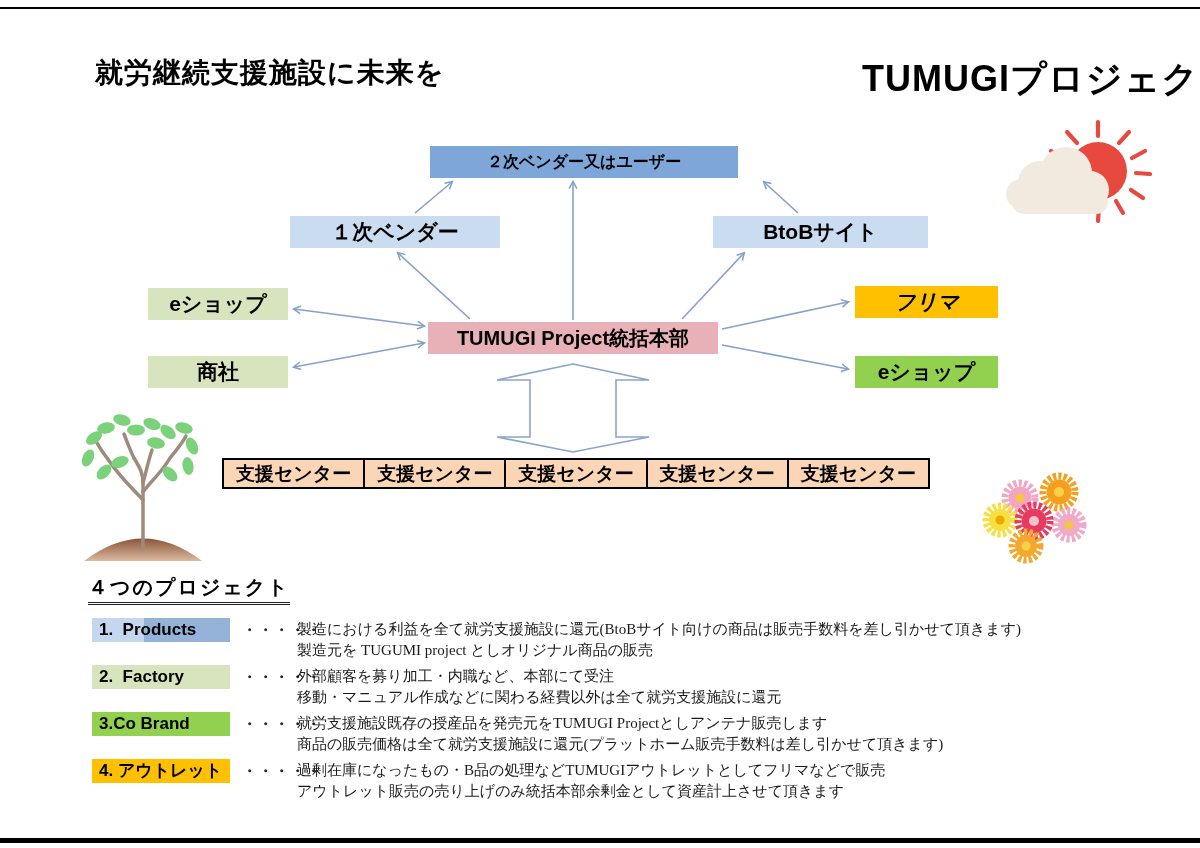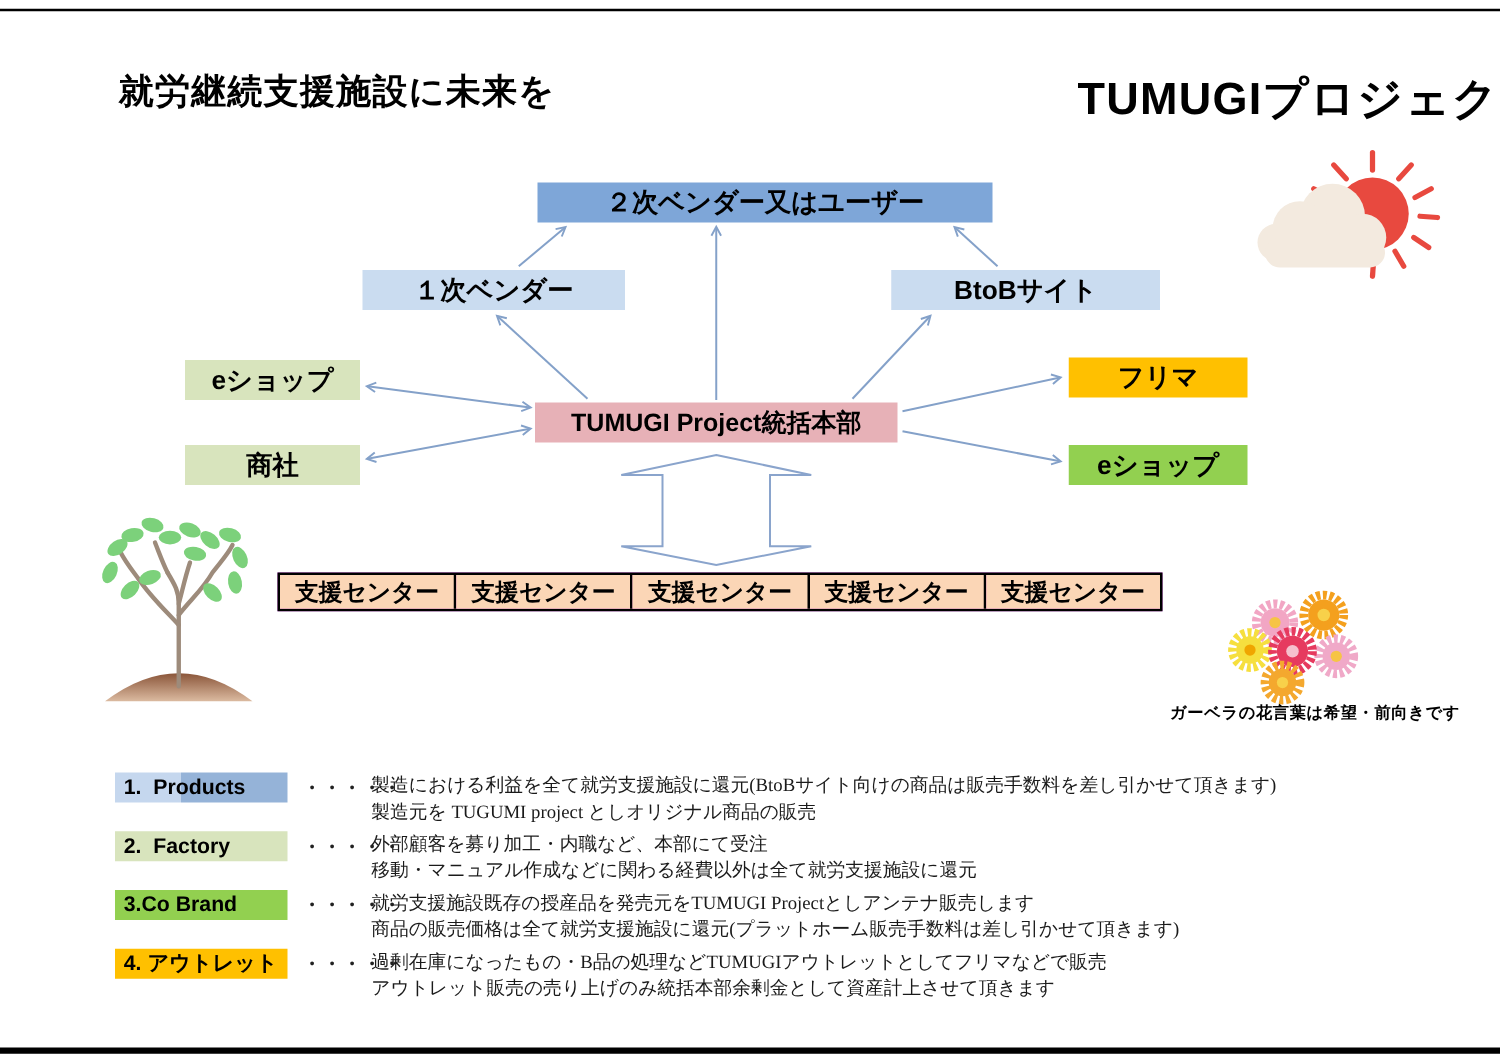--- a/index.html
+++ b/index.html
@@ -8,27 +8,27 @@
   .rule{position:absolute;left:0;width:1200px;background:#000;}
   .rule-top{top:7px;height:2px;}
   .rule-bottom{top:838px;height:5px;}
 
   .title{position:absolute;font-weight:bold;font-size:28px;letter-spacing:1px;white-space:nowrap;}
   .title-left{left:95px;top:54px;}
   .title-right{left:862px;top:55px;font-size:36px;}
 
   .node{position:absolute;display:flex;align-items:center;justify-content:center;
         font-weight:bold;font-size:20px;white-space:nowrap;box-sizing:border-box;}
-  .node-secondary{left:430px;top:146px;width:364px;height:32px;background:#7ea6d8;font-size:21px;}
+  .node-secondary{left:430px;top:146px;width:308px;height:32px;background:#7ea6d8;font-size:16px;}
   .node-primary{left:290px;top:216px;width:210px;height:32px;background:#cadcf0;font-size:21px;}
   .node-btob{left:713px;top:216px;width:215px;height:32px;background:#cadcf0;font-size:21px;}
   .node-maker{left:148px;top:288px;width:140px;height:32px;background:#d8e4bd;font-size:21px;}
   .node-shosha{left:148px;top:356px;width:140px;height:32px;background:#d8e4bd;font-size:21px;}
   .node-hq{left:428px;top:322px;width:290px;height:32px;background:#e7b1b7;font-size:20px;}
-  .node-frima{left:855px;top:286px;width:143px;height:32px;background:#ffc000;font-size:21px;}
+  .node-frima{left:855px;top:286px;width:143px;height:32px;background:#ffc000;font-size:21px;font-style:italic;}
   .node-eshop{left:855px;top:356px;width:143px;height:32px;background:#92d050;font-size:21px;text-align:right;}
 
   .sc-row{position:absolute;left:222px;top:458px;width:708px;height:31px;display:flex;
           border:2.5px solid #000;box-sizing:border-box;background:#d946ef;}
   .sc-cell{flex:1;display:flex;align-items:center;justify-content:center;background:#fbd6b6;
            font-weight:bold;font-size:19px;border-right:2.5px solid #000;white-space:nowrap;}
   .sc-cell:last-child{border-right:none;}
 
   .overlay{position:absolute;left:0;top:0;width:1200px;height:848px;pointer-events:none;}
 
@@ -182,22 +182,22 @@
           <circle cx="1034" cy="521" r="5" fill="#f6c0cd"></circle>
         </g>
       <g>
           <circle cx="1026" cy="546" r="14" fill="none" stroke="#f4a82e" stroke-width="7" stroke-dasharray="3.2 2.1"></circle>
           <circle cx="1026" cy="546" r="11" fill="#f4a82e"></circle>
           <circle cx="1026" cy="546" r="4.5" fill="#f8d14a"></circle>
         </g>
     </g>
   </svg>
 
-  <div class="flower-caption">ガーベラの花言葉は希望・前向きです</div>
-
+
+  <div class="proj-heading">４つのプロジェクト</div>
 
   <div class="proj-row" style="top:618px;">
     <div class="proj-label proj-label-1">1.  Products</div>
     <div class="proj-dots">・・・・・</div>
     <div class="proj-desc">
       <div>製造における利益を全て就労支援施設に還元(BtoBサイト向けの商品は販売手数料を差し引かせて頂きます)</div>
       <div>製造元を TUGUMI project としオリジナル商品の販売</div>
     </div>
   </div>
 

